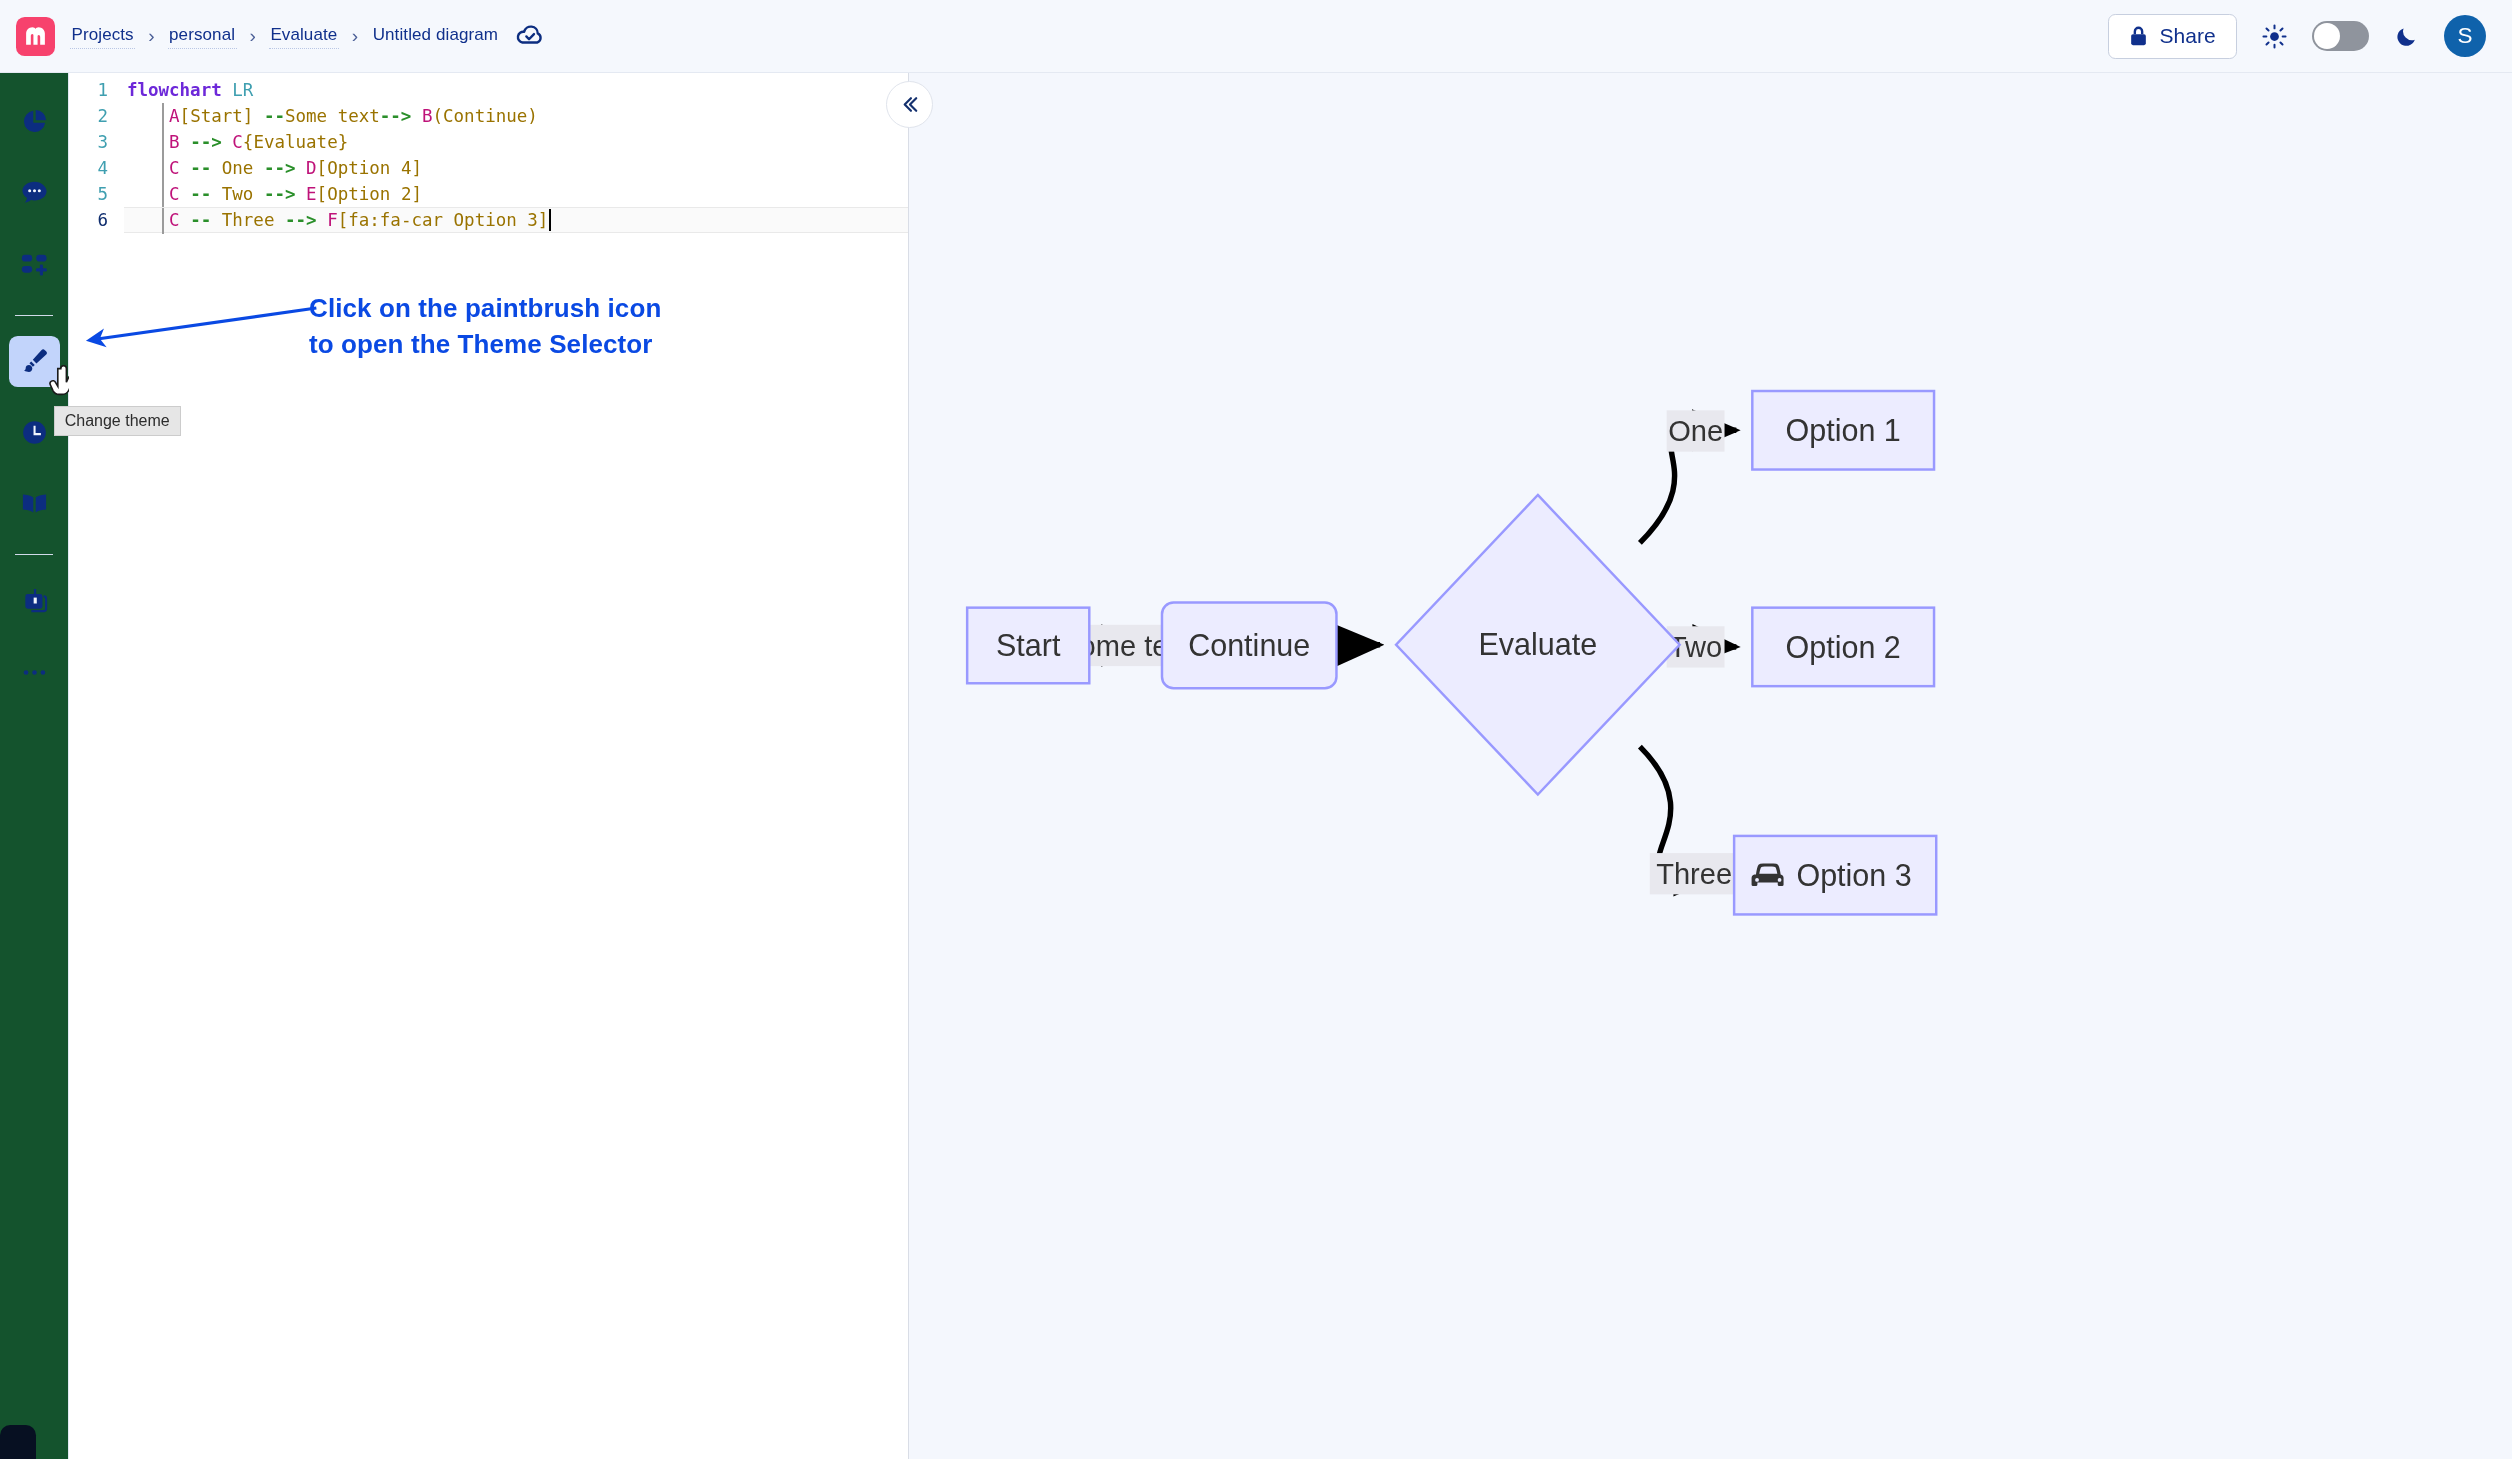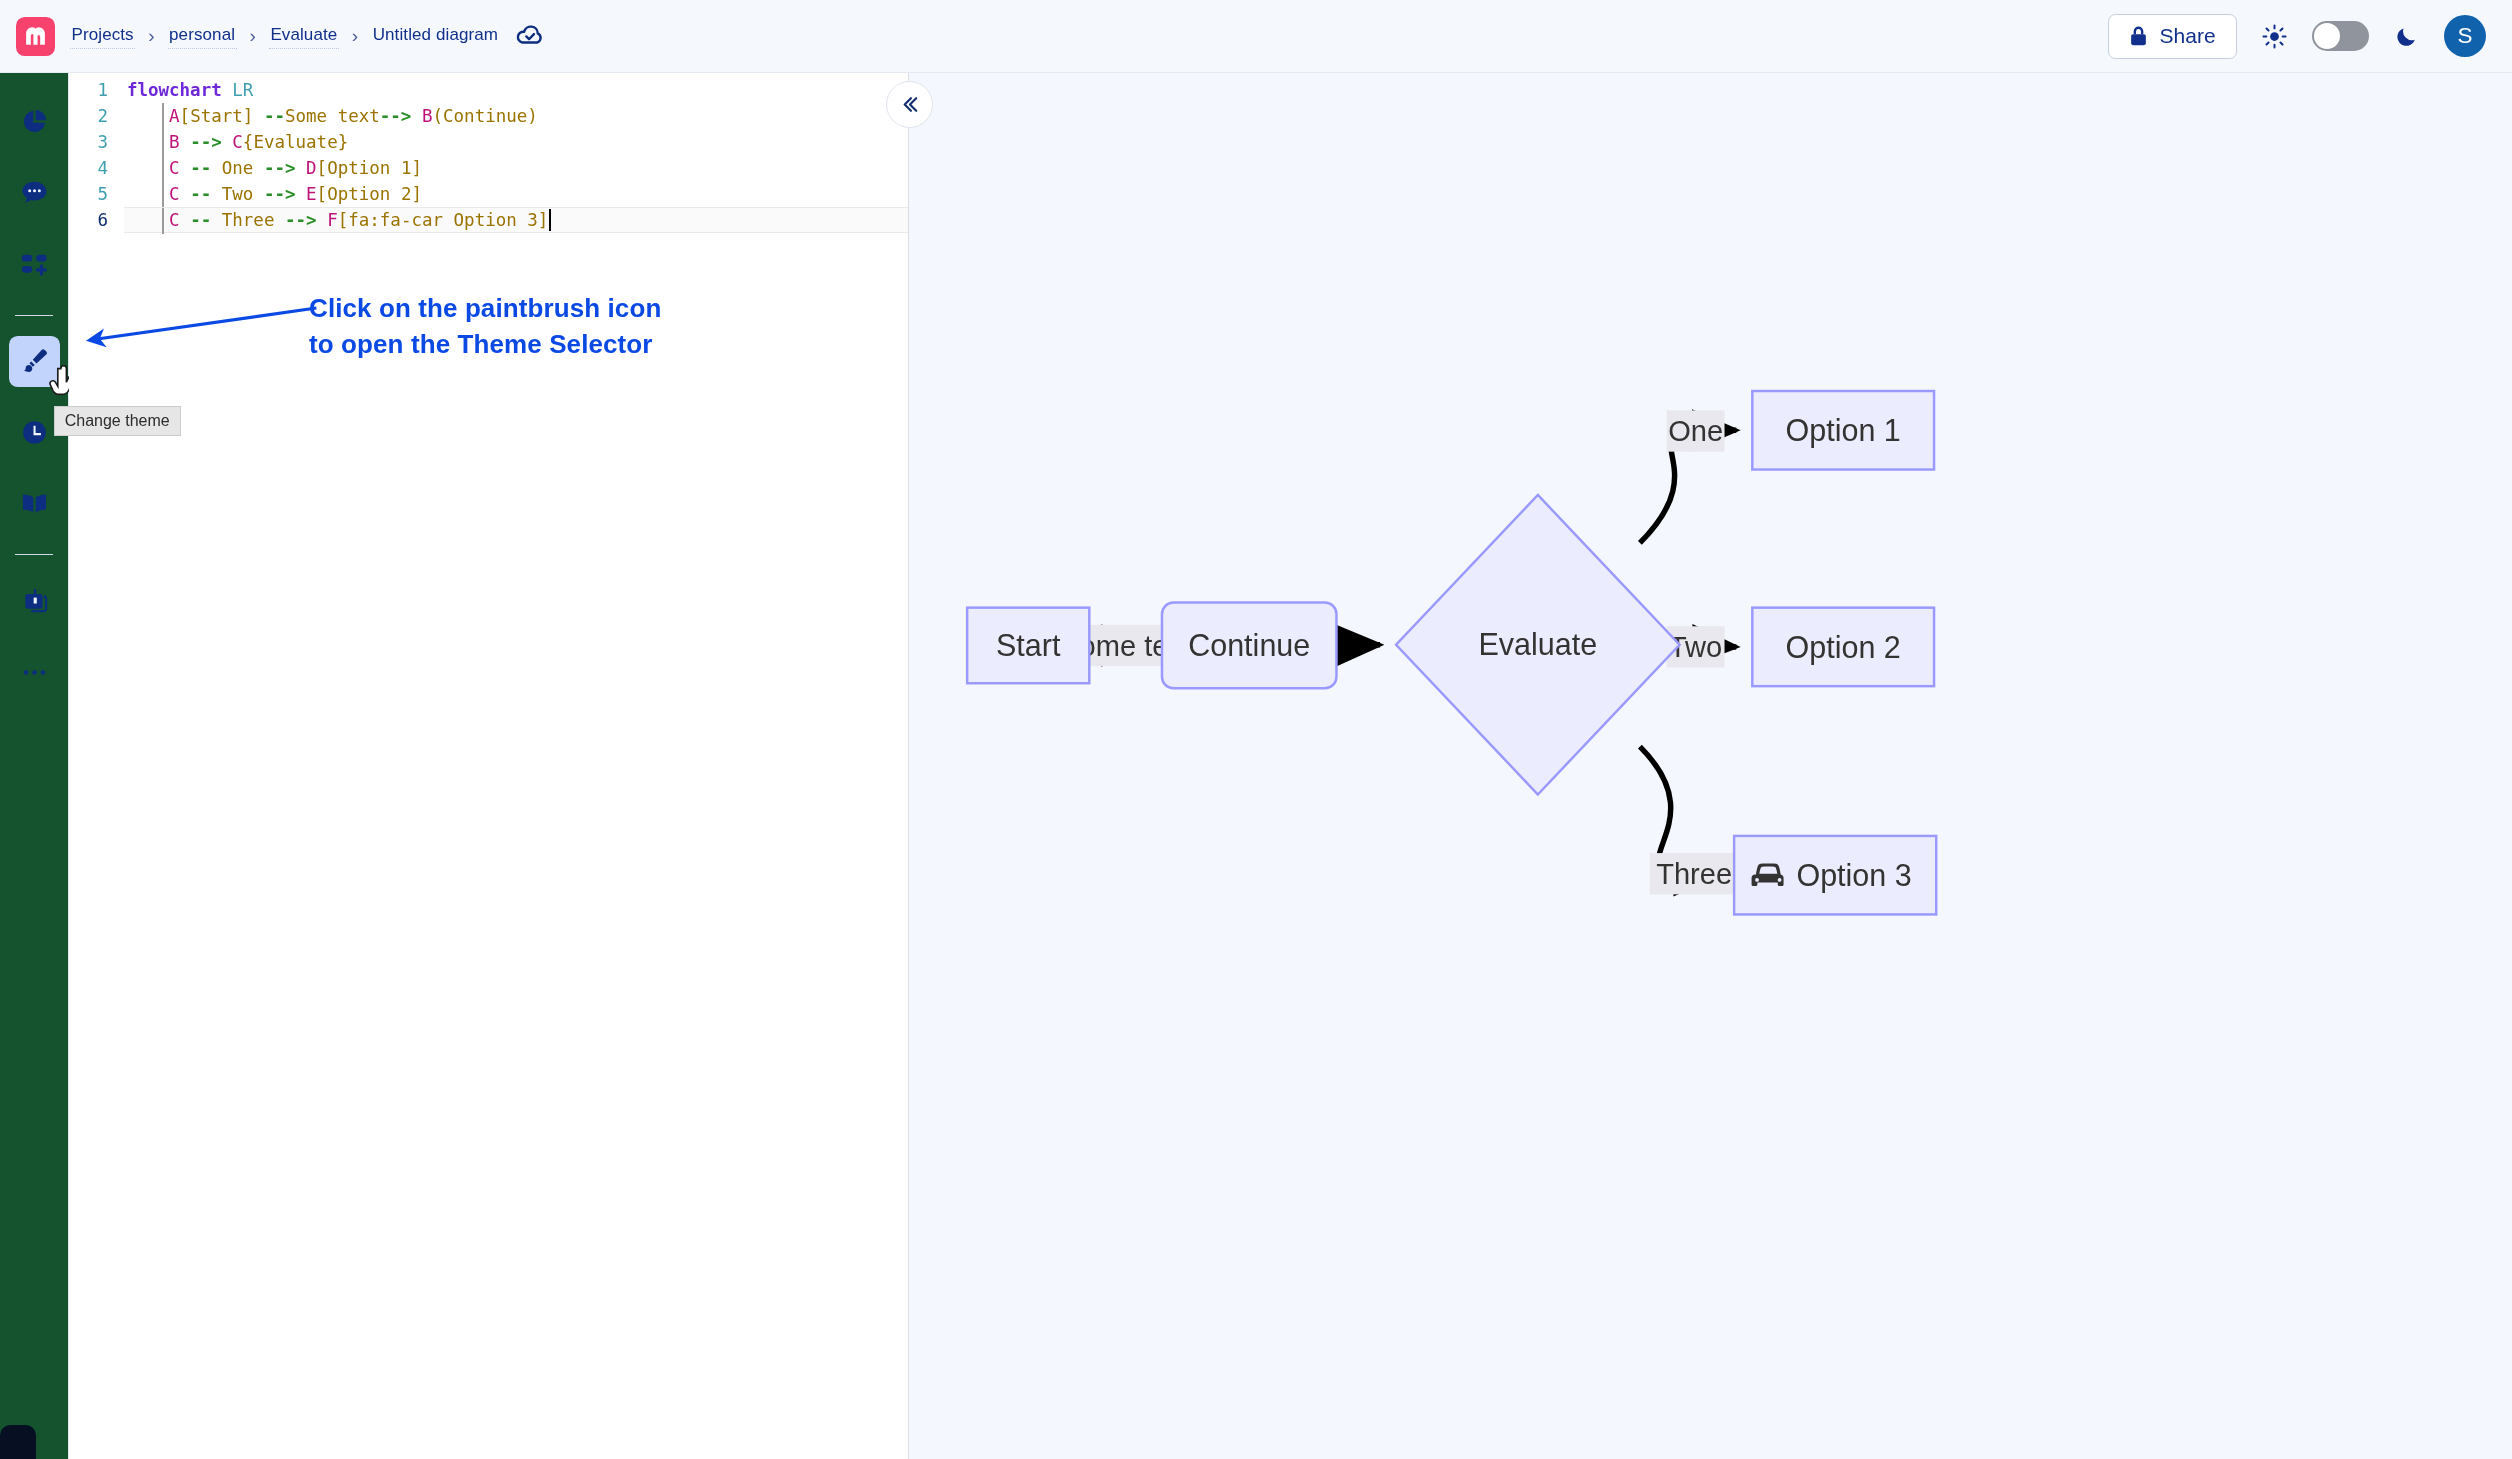--- a/index.html
+++ b/index.html
@@ -348,21 +348,21 @@
         <div class="code-line">
           <div class="ln">2</div>
           <div class="code"><span class="guide"></span><span>    </span><span class="tok-id">A</span><span class="tok-txt">[Start] </span><span class="tok-arr">--</span><span class="tok-txt">Some text</span><span class="tok-arr">--&gt;</span><span> </span><span class="tok-id">B</span><span class="tok-txt">(Continue)</span></div>
         </div>
         <div class="code-line">
           <div class="ln">3</div>
           <div class="code"><span class="guide"></span><span>    </span><span class="tok-id">B</span><span> </span><span class="tok-arr">--&gt;</span><span> </span><span class="tok-id">C</span><span class="tok-txt">{Evaluate}</span></div>
         </div>
         <div class="code-line">
           <div class="ln">4</div>
-          <div class="code"><span class="guide"></span><span>    </span><span class="tok-id">C</span><span> </span><span class="tok-arr">--</span><span class="tok-txt"> One </span><span class="tok-arr">--&gt;</span><span> </span><span class="tok-id">D</span><span class="tok-txt">[Option 1]</span></div>
+          <div class="code"><span class="guide"></span><span>    </span><span class="tok-id">C</span><span> </span><span class="tok-arr">--</span><span class="tok-txt"> One </span><span class="tok-arr">--&gt;</span><span> </span><span class="tok-id">D</span><span class="tok-txt">[Option 4]</span></div>
         </div>
         <div class="code-line">
           <div class="ln">5</div>
           <div class="code"><span class="guide"></span><span>    </span><span class="tok-id">C</span><span> </span><span class="tok-arr">--</span><span class="tok-txt"> Two </span><span class="tok-arr">--&gt;</span><span> </span><span class="tok-id">E</span><span class="tok-txt">[Option 2]</span></div>
         </div>
         <div class="code-line active">
           <div class="ln">6</div>
           <div class="code"><span class="guide"></span><span>    </span><span class="tok-id">C</span><span> </span><span class="tok-arr">--</span><span class="tok-txt"> Three </span><span class="tok-arr">--&gt;</span><span> </span><span class="tok-id">F</span><span class="tok-txt">[fa:fa-car Option 3]</span><span class="caret"></span></div>
         </div>
       </div>

